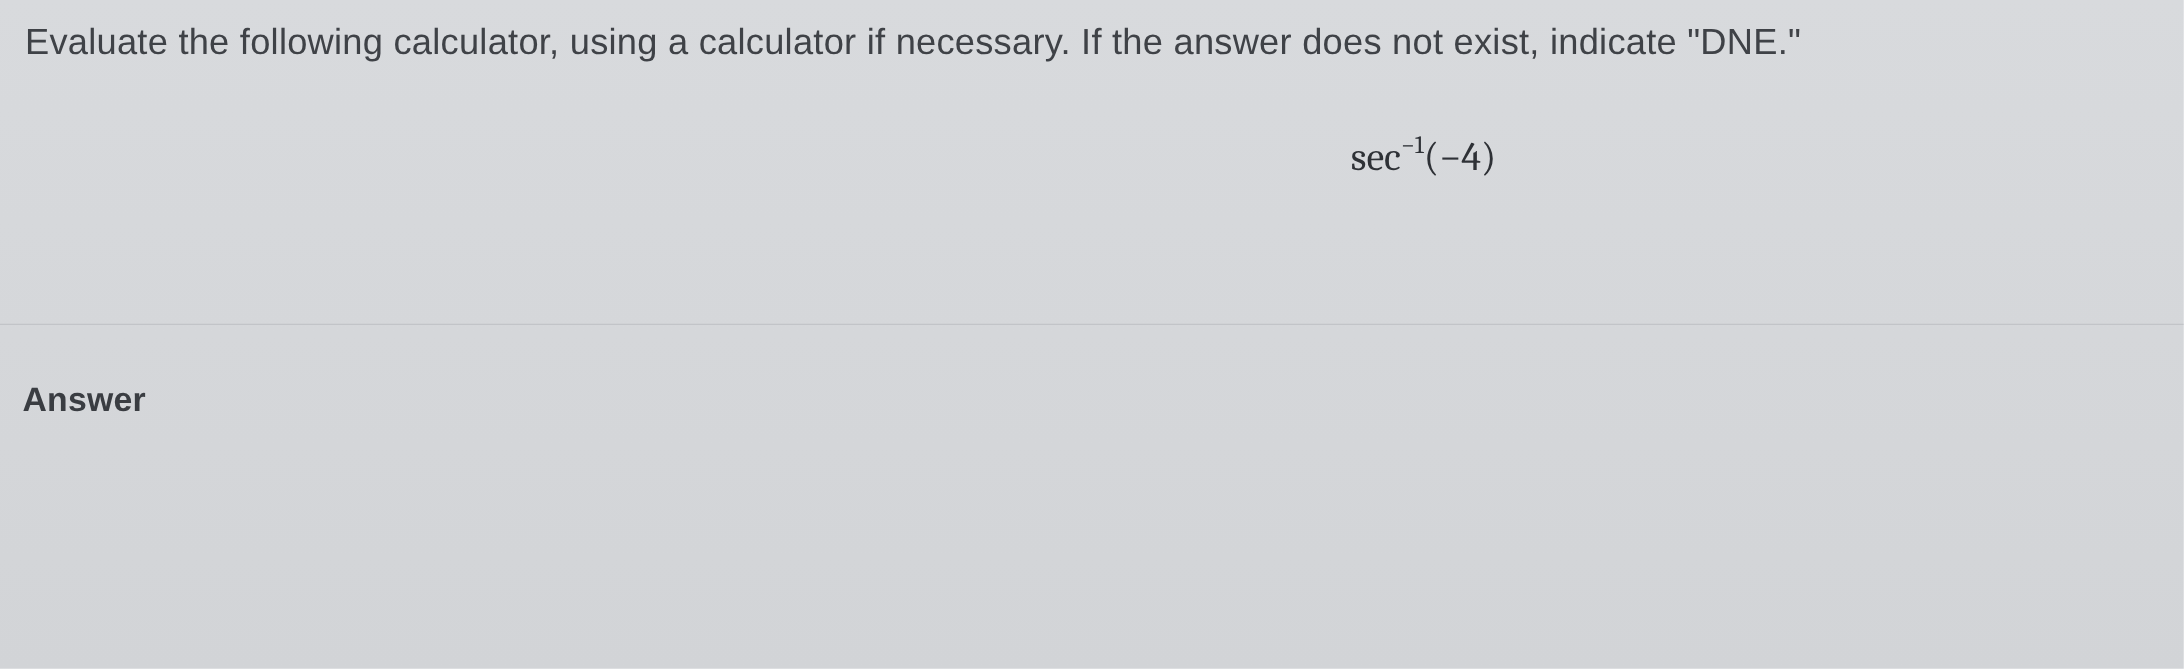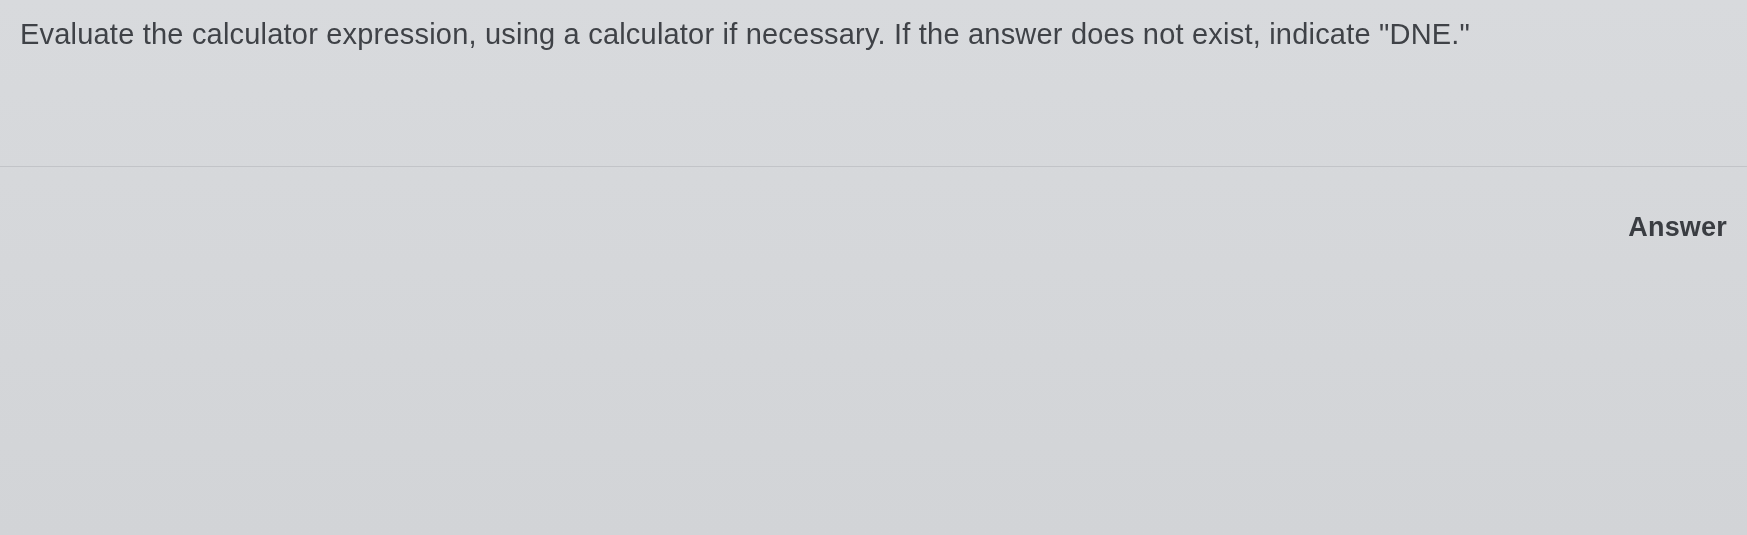--- a/index.html
+++ b/index.html
@@ -43,40 +43,42 @@
       top: -2px;
     }
     .divider {
       border: none;
       border-top: 1px solid #c2c4c8;
       margin-top: 115px;
       width: 100%;
     }
     .answer-section {
       padding: 45px 20px 0 18px;
-      text-align: right;
     }
     .answer-heading {
       font-size: 27px;
       font-weight: 700;
       color: #3a3d42;
       letter-spacing: 0.2px;
     }
     .answer-instruction {
       font-size: 29px;
       font-weight: 400;
       color: #3f4247;
       margin-top: 58px;
       letter-spacing: 0.2px;
     }
   </style>
 </head>
 <body>
 
 <div class="question-section">
-  <div class="question-text">Evaluate the calculator expression, using a calculator if necessary. If the answer does not exist, indicate "DNE."</div>
+  <div class="question-text">Evaluate the following calculator, using a calculator if necessary. If the answer does not exist, indicate "DNE."</div>
+  <div class="expression-row">
+    <span class="sec">sec</span><span class="sup">−1</span><span>(−4)</span>
+  </div>
 </div>
 
 <hr class="divider">
 
 <div class="answer-section">
   <div class="answer-heading">Answer</div>
 </div>
 
 </body></html>

